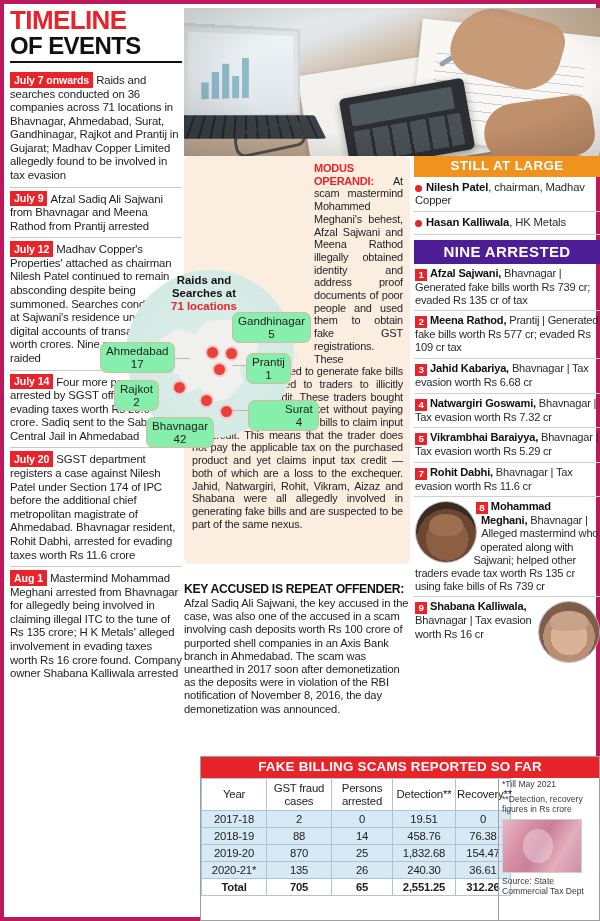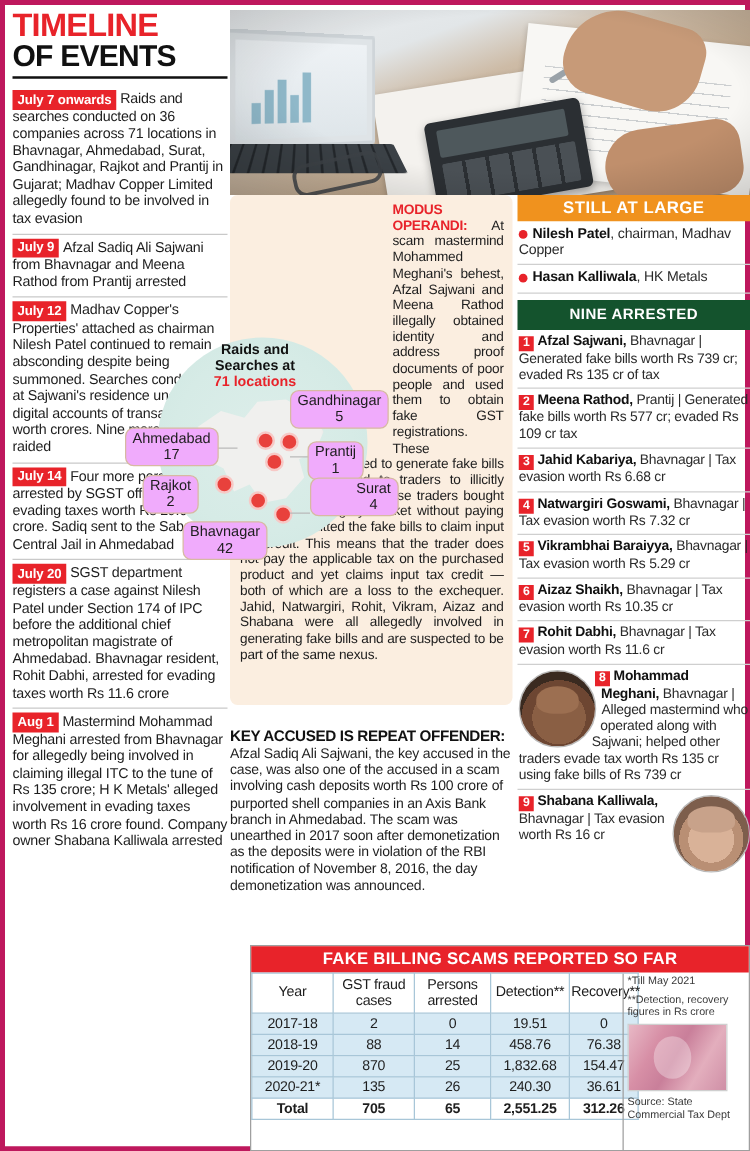--- a/index.html
+++ b/index.html
@@ -52,36 +52,36 @@
   
   .mapwrap{position:absolute;left:100px;top:258px;width:195px;height:190px;}
   .mapcircle{position:absolute;left:22px;top:8px;width:168px;height:168px;border-radius:50%;
      background:radial-gradient(circle at 50% 50%,#ddeeea 0%,#d6ebe6 60%,#cfe7e2 100%);}
   .gujarat{position:absolute;left:52px;top:52px;width:104px;height:92px;background:#f0f0ee;
      clip-path:polygon(2% 30%,20% 16%,38% 22%,48% 8%,70% 6%,86% 16%,99% 34%,92% 52%,80% 58%,84% 74%,70% 92%,52% 96%,42% 80%,30% 86%,22% 66%,8% 58%);
      box-shadow:inset 0 0 3px rgba(0,0,0,.18);}
   .maptitle{position:absolute;left:40px;top:12px;width:120px;text-align:center;font-weight:bold;font-size:11.4px;line-height:13px;color:#111;}
   .maptitle .hl{color:#e8232a;}
   .dot{position:absolute;width:15px;height:15px;border-radius:50%;background:#e8413c;border:2.5px solid #f7c9c6;box-sizing:border-box;}
-  .lbl{position:absolute;background:#f0abfc;border:1.4px solid #d7b9a2;border-radius:7px;padding:1px 5px 2px 5px;
+  .lbl{position:absolute;background:#86efac;border:1.4px solid #d7b9a2;border-radius:7px;padding:1px 5px 2px 5px;
        text-align:center;font-size:11.6px;line-height:13px;color:#1d1d1d;white-space:nowrap;}
   .lbl b{display:block;font-weight:normal;}
   .lbl .n{font-weight:normal;}
   .leader{position:absolute;background:#b9b9b9;height:1px;}
 
   
   .keyacc{position:absolute;left:180px;top:578px;width:226px;height:168px;}
   .ka-head{font-weight:bold;font-size:12.2px;line-height:14px;color:#111;letter-spacing:-0.3px;margin-bottom:1px;}
   .ka-txt{font-size:11.2px;line-height:13.2px;color:#1d1d1d;letter-spacing:-0.15px;}
 
   
   .rightcol{position:absolute;left:410px;top:152px;width:186px;}
   .band{color:#fff;font-weight:bold;text-align:center;letter-spacing:.4px;}
   .band-orange{background:#f0921e;font-size:13.4px;line-height:18px;padding:1px 0 2px 0;}
-  .band-black{background:#14532d;font-size:12px;line-height:19px;padding:2px 0 3px 0;margin-top:5px;}
+  .band-black{background:#4c1d95;font-size:15px;line-height:19px;padding:2px 0 3px 0;margin-top:5px;}
   .wanted{padding:4px 0 4px 1px;border-bottom:1px solid #cfcfcf;font-size:11.3px;line-height:13.2px;color:#2a2a2a;letter-spacing:-0.15px;}
   .wanted:last-child{border-bottom:none;}
   .bullet{display:inline-block;width:7px;height:7px;border-radius:50%;background:#e8232a;margin-right:4px;vertical-align:middle;}
   .wanted b{color:#111;}
   .arr{padding:3px 0 3.5px 1px;border-bottom:1px solid #cfcfcf;font-size:11.1px;line-height:13.1px;color:#2a2a2a;letter-spacing:-0.2px;}
   .arr:last-child{border-bottom:none;}
   .num{display:inline-block;background:#e8232a;color:#fff;font-weight:bold;font-size:9.8px;line-height:11px;
        width:12px;height:12px;text-align:center;margin-right:3px;vertical-align:-1px;}
   .arr b{color:#111;}
   .arr.with-photo{position:relative;min-height:16px;}
@@ -202,21 +202,21 @@
     </div>
     <div class="lbl" style="left:42px;top:155px;">
       <b>Bhavnagar</b><span class="n">42</span>
     </div>
     <div class="lbl" style="left:128px;top:50px;">
       <b>Gandhinagar</b><span class="n">5</span>
     </div>
     <div class="lbl" style="left:142px;top:91px;">
       <b>Prantij</b><span class="n">1</span>
     </div>
-    <div class="lbl" style="left:144px;top:120px;padding-left:36px;">
+    <div class="lbl" style="left:144px;top:138px;padding-left:36px;">
       <b>Surat</b><span class="n">4</span>
     </div>
   </div>
 
   <div class="keyacc">
     <div class="ka-head">KEY ACCUSED IS REPEAT OFFENDER:</div>
     <div class="ka-txt">Afzal Sadiq Ali Sajwani, the key accused in the case, was also one of the accused in a scam involving cash deposits worth Rs 100 crore of purported shell companies in an Axis Bank branch in Ahmedabad. The scam was unearthed in 2017 soon after demonetization as the deposits were in violation of the RBI notification of November 8, 2016, the day demonetization was announced.</div>
   </div>
 
   <div class="rightcol">
@@ -229,21 +229,20 @@
       <span class="bullet"></span><b>Hasan Kalliwala</b><span>, HK Metals</span>
     </div>
 
     <div class="band band-black">NINE ARRESTED</div>
 
     <div class="arr"><span class="num">1</span><b>Afzal Sajwani,</b><span> Bhavnagar | Generated fake bills worth Rs 739 cr; evaded Rs 135 cr of tax</span></div>
     <div class="arr"><span class="num">2</span><b>Meena Rathod,</b><span> Prantij | Generated fake bills worth Rs 577 cr; evaded Rs 109 cr tax</span></div>
     <div class="arr"><span class="num">3</span><b>Jahid Kabariya,</b><span> Bhavnagar | Tax evasion worth Rs 6.68 cr</span></div>
     <div class="arr"><span class="num">4</span><b>Natwargiri Goswami,</b><span> Bhavnagar | Tax evasion worth Rs 7.32 cr</span></div>
     <div class="arr"><span class="num">5</span><b>Vikrambhai Baraiyya,</b><span> Bhavnagar | Tax evasion worth Rs 5.29 cr</span></div>
-    <div class="arr"><span class="num">6</span><b>Aizaz Shaikh,</b><span> Bhavnagar | Tax evasion worth Rs 10.35 cr</span></div>
     <div class="arr"><span class="num">7</span><b>Rohit Dabhi,</b><span> Bhavnagar | Tax evasion worth Rs 11.6 cr</span></div>
 
     <div class="arr with-photo">
       <div class="face left">
           <div class="f-m"></div>
         </div>
       <span class="num">8</span><b>Mohammad Meghani,</b><span> Bhavnagar | Alleged mastermind who operated along with Sajwani; helped other traders evade tax worth Rs 135 cr using fake bills of Rs 739 cr</span>
     </div>
 
     <div class="arr with-photo">

